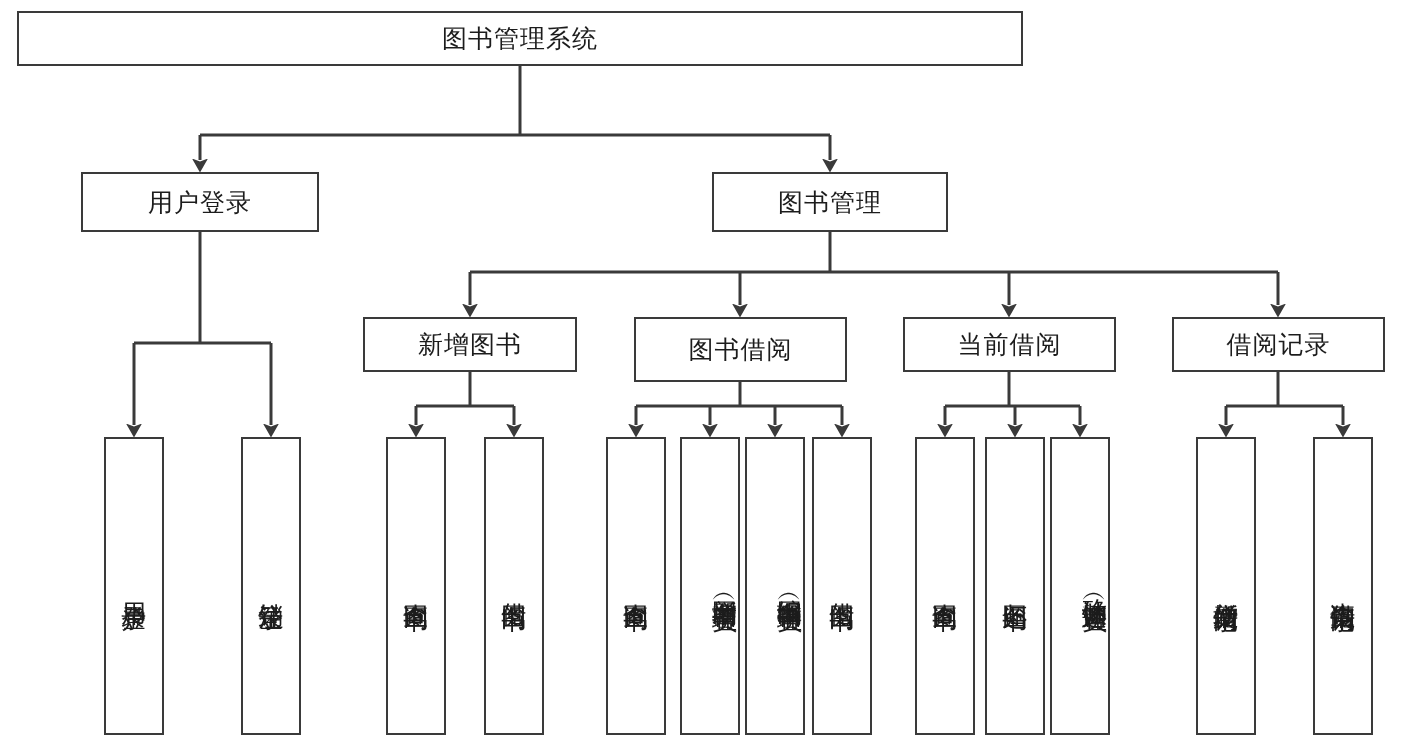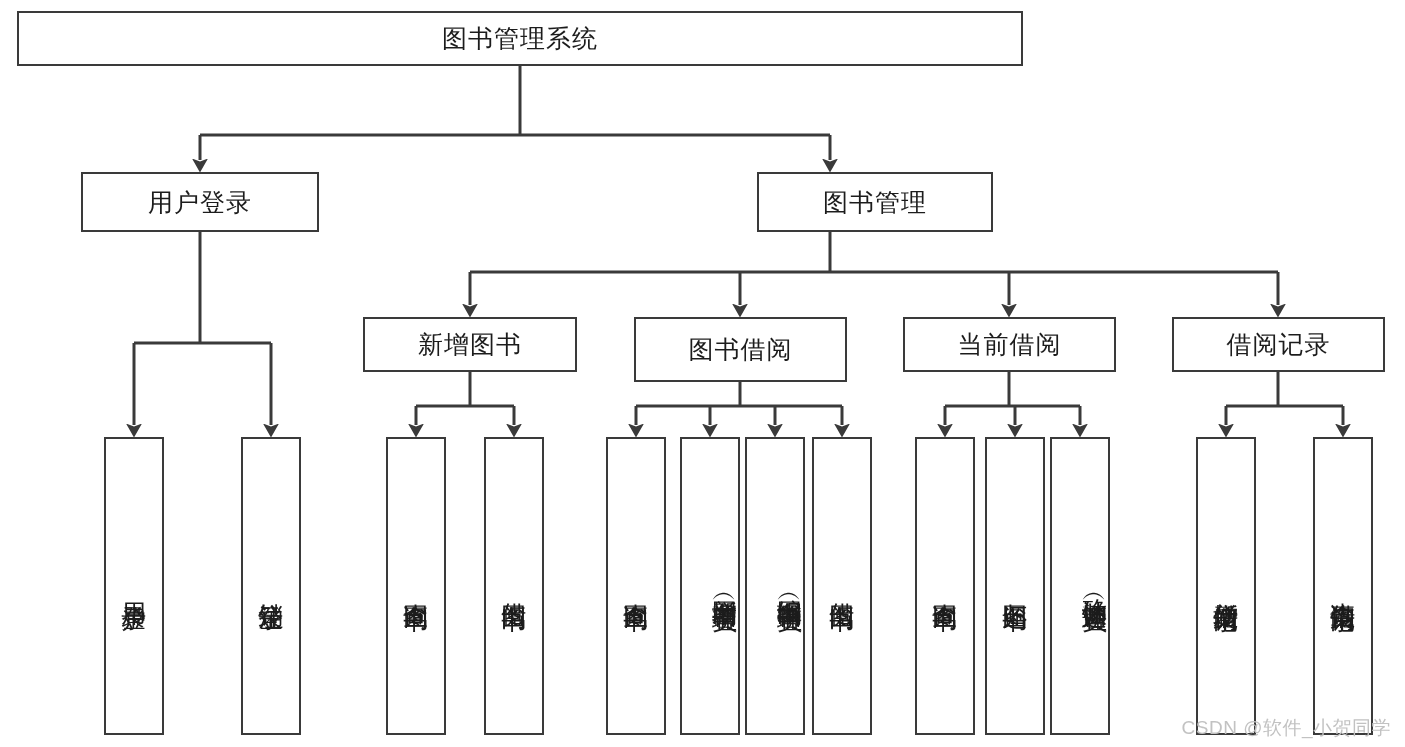--- a/index.html
+++ b/index.html
@@ -129,21 +129,21 @@
     <path class="wire" d="M 1343,406 L 1343,425" marker-end="url(#arrow)" stroke="#3a3a3a"></path>
   </svg>
 
   <div class="node horiz" style="left: 17px; top: 11px; width: 1006px; height: 55px; border-color: rgb(58, 58, 58); background: rgb(255, 255, 255); color: rgb(28, 28, 28);">
     <span class="node-label">图书管理系统</span>
   </div>
 
   <div class="node horiz" style="left: 81px; top: 172px; width: 238px; height: 60px; border-color: rgb(58, 58, 58); background: rgb(255, 255, 255); color: rgb(28, 28, 28);">
     <span class="node-label">用户登录</span>
   </div>
-  <div class="node horiz" style="left: 712px; top: 172px; width: 236px; height: 60px; border-color: rgb(58, 58, 58); background: rgb(255, 255, 255); color: rgb(28, 28, 28); margin-left: 45px;">
+  <div class="node horiz" style="left: 712px; top: 172px; width: 236px; height: 60px; border-color: rgb(58, 58, 58); background: rgb(255, 255, 255); color: rgb(28, 28, 28);">
     <span class="node-label">图书管理</span>
   </div>
 
   <div class="node horiz" style="left: 363px; top: 317px; width: 214px; height: 55px; border-color: rgb(58, 58, 58); background: rgb(255, 255, 255); color: rgb(28, 28, 28);">
     <span class="node-label">新增图书</span>
   </div>
   <div class="node horiz" style="left: 634px; top: 317px; width: 213px; height: 65px; border-color: rgb(58, 58, 58); background: rgb(255, 255, 255); color: rgb(28, 28, 28);">
     <span class="node-label">图书借阅</span>
   </div>
   <div class="node horiz" style="left: 903px; top: 317px; width: 213px; height: 55px; border-color: rgb(58, 58, 58); background: rgb(255, 255, 255); color: rgb(28, 28, 28);">
@@ -186,14 +186,13 @@
   <div class="node vert topalign" style="left: 1050px; top: 437px; width: 60px; height: 298px; border-color: rgb(58, 58, 58); background: rgb(255, 255, 255); color: rgb(28, 28, 28);">
     <span class="node-label">确认归还（管理员）</span>
   </div>
   <div class="node vert" style="left: 1196px; top: 437px; width: 60px; height: 298px; border-color: rgb(58, 58, 58); background: rgb(255, 255, 255); color: rgb(28, 28, 28);">
     <span class="node-label">新增借阅记录</span>
   </div>
   <div class="node vert" style="left: 1313px; top: 437px; width: 60px; height: 298px; border-color: rgb(58, 58, 58); background: rgb(255, 255, 255); color: rgb(28, 28, 28);">
     <span class="node-label">查询借阅记录</span>
   </div>
 
-  <div id="watermark" style="color: rgb(194, 194, 194);">CSDN @软件_小贺同学</div>
 </div>
 
 </body></html>

